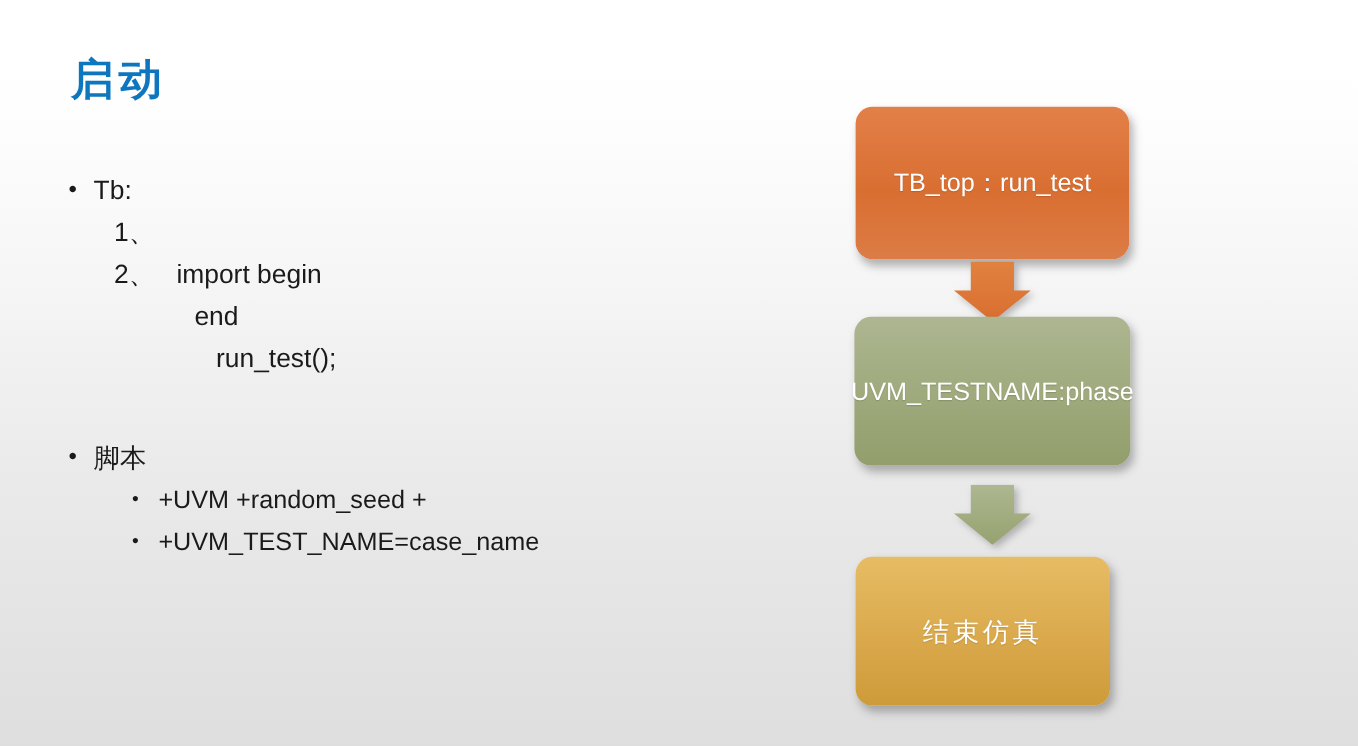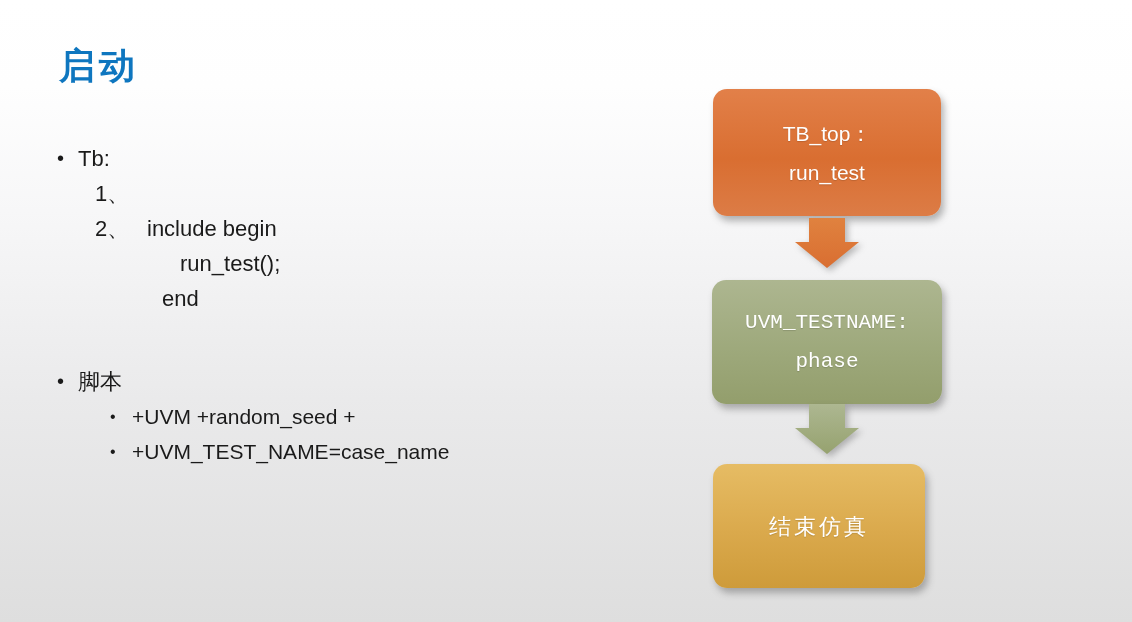--- a/index.html
+++ b/index.html
@@ -26,35 +26,34 @@
   .row.code-include  { padding-left: 95px; }
   .row.code-runtest  { padding-left: 125px; }
   .row.code-end      { padding-left: 107px; }
   .row.section2 { margin-top: 48px; }
   .row.sub { padding-left: 55px; font-size: 21px; }
   .row.sub .marker { width: 22px; font-size: 16px; }
 
   .flow-node {
     position: absolute;
     border-radius: 14px;
-    display: flex; flex-direction: column;
+    display: flex; flex-direction: row;
     align-items: center; justify-content: center;
     row-gap: 16px;
     color: #ffffff; font-size: 21px; line-height: 23px;
     box-shadow: 3px 5px 7px rgba(90,90,90,0.45);
     text-shadow: 0 1px 1px rgba(0,0,0,0.15);
   }
   .node-orange {
     left: 713px; top: 89px; width: 228px; height: 127px;
     background: linear-gradient(180deg, #e28049 0%, #d96e31 55%, #dc7c46 100%);
   }
   .node-green {
-    left: 712px; top: 280px; width: 230px; height: 124px;
+    left: 712px; top: 264px; width: 230px; height: 124px;
     background: linear-gradient(180deg, #adb690 0%, #9ea97c 55%, #939e6c 100%);
-    font-family: Liberation Mono, monospace;
   }
   .node-gold {
     left: 713px; top: 464px; width: 212px; height: 124px;
     font-size: 22px; letter-spacing: 3px;
     background: linear-gradient(180deg, #e6bc64 0%, #daa94c 55%, #ce9b3a 100%);
   }
   .flow-arrow {
     position: absolute; width: 64px; height: 50px;
     filter: drop-shadow(3px 3px 3px rgba(90,90,90,0.4));
   }
@@ -71,27 +70,27 @@
   <div class="content">
     <div class="row head">
       <span class="marker">•</span>
       <span>Tb:</span>
     </div>
     <div class="row code-num">
       <span class="num">1、</span>
     </div>
     <div class="row code-num">
       <span class="num">2、</span>
-      <span>include begin</span>
+      <span>import begin</span>
+    </div>
+    <div class="row code-end">
+      <span>end</span>
     </div>
     <div class="row code-runtest">
       <span>run_test();</span>
-    </div>
-    <div class="row code-end">
-      <span>end</span>
     </div>
 
     <div class="row head section2">
       <span class="marker">•</span>
       <span>脚本</span>
     </div>
     <div class="row sub">
       <span class="marker">•</span>
       <span>+UVM +random_seed +</span>
     </div>

